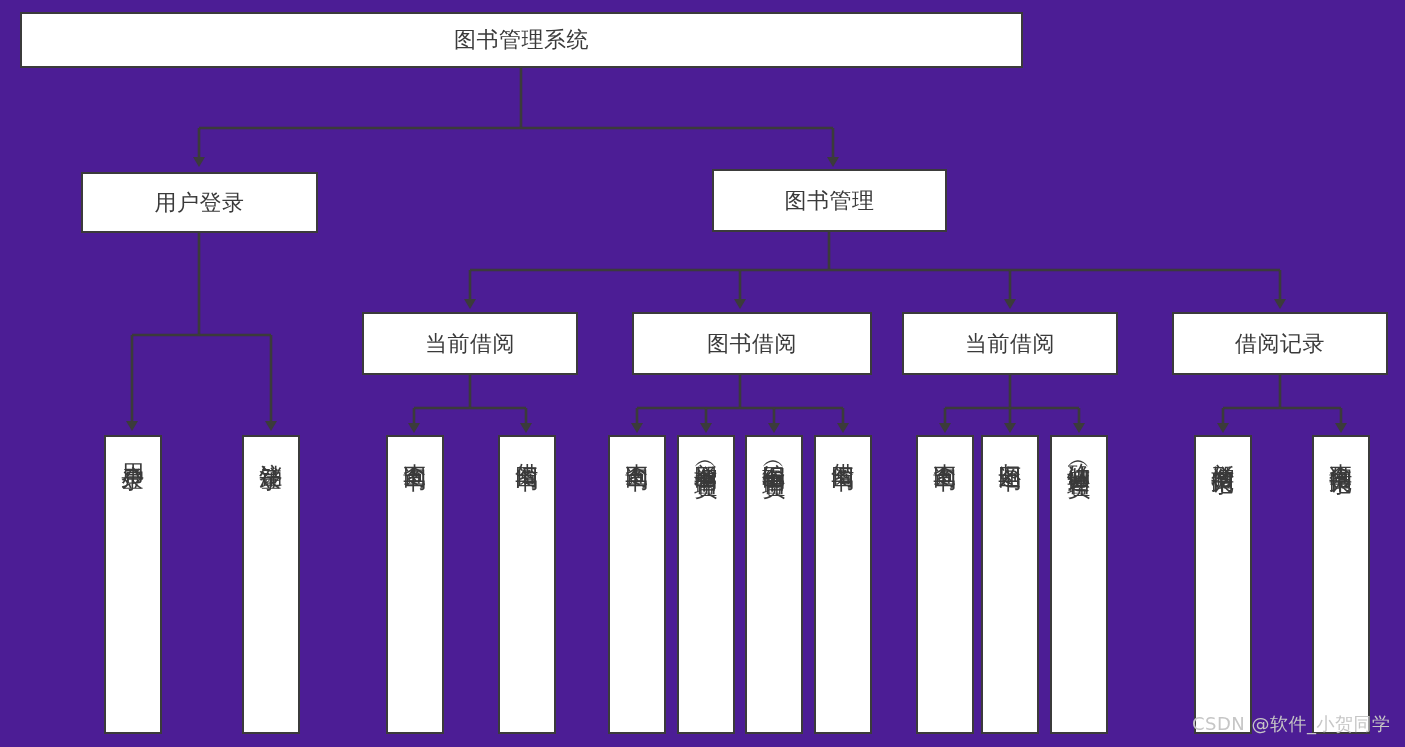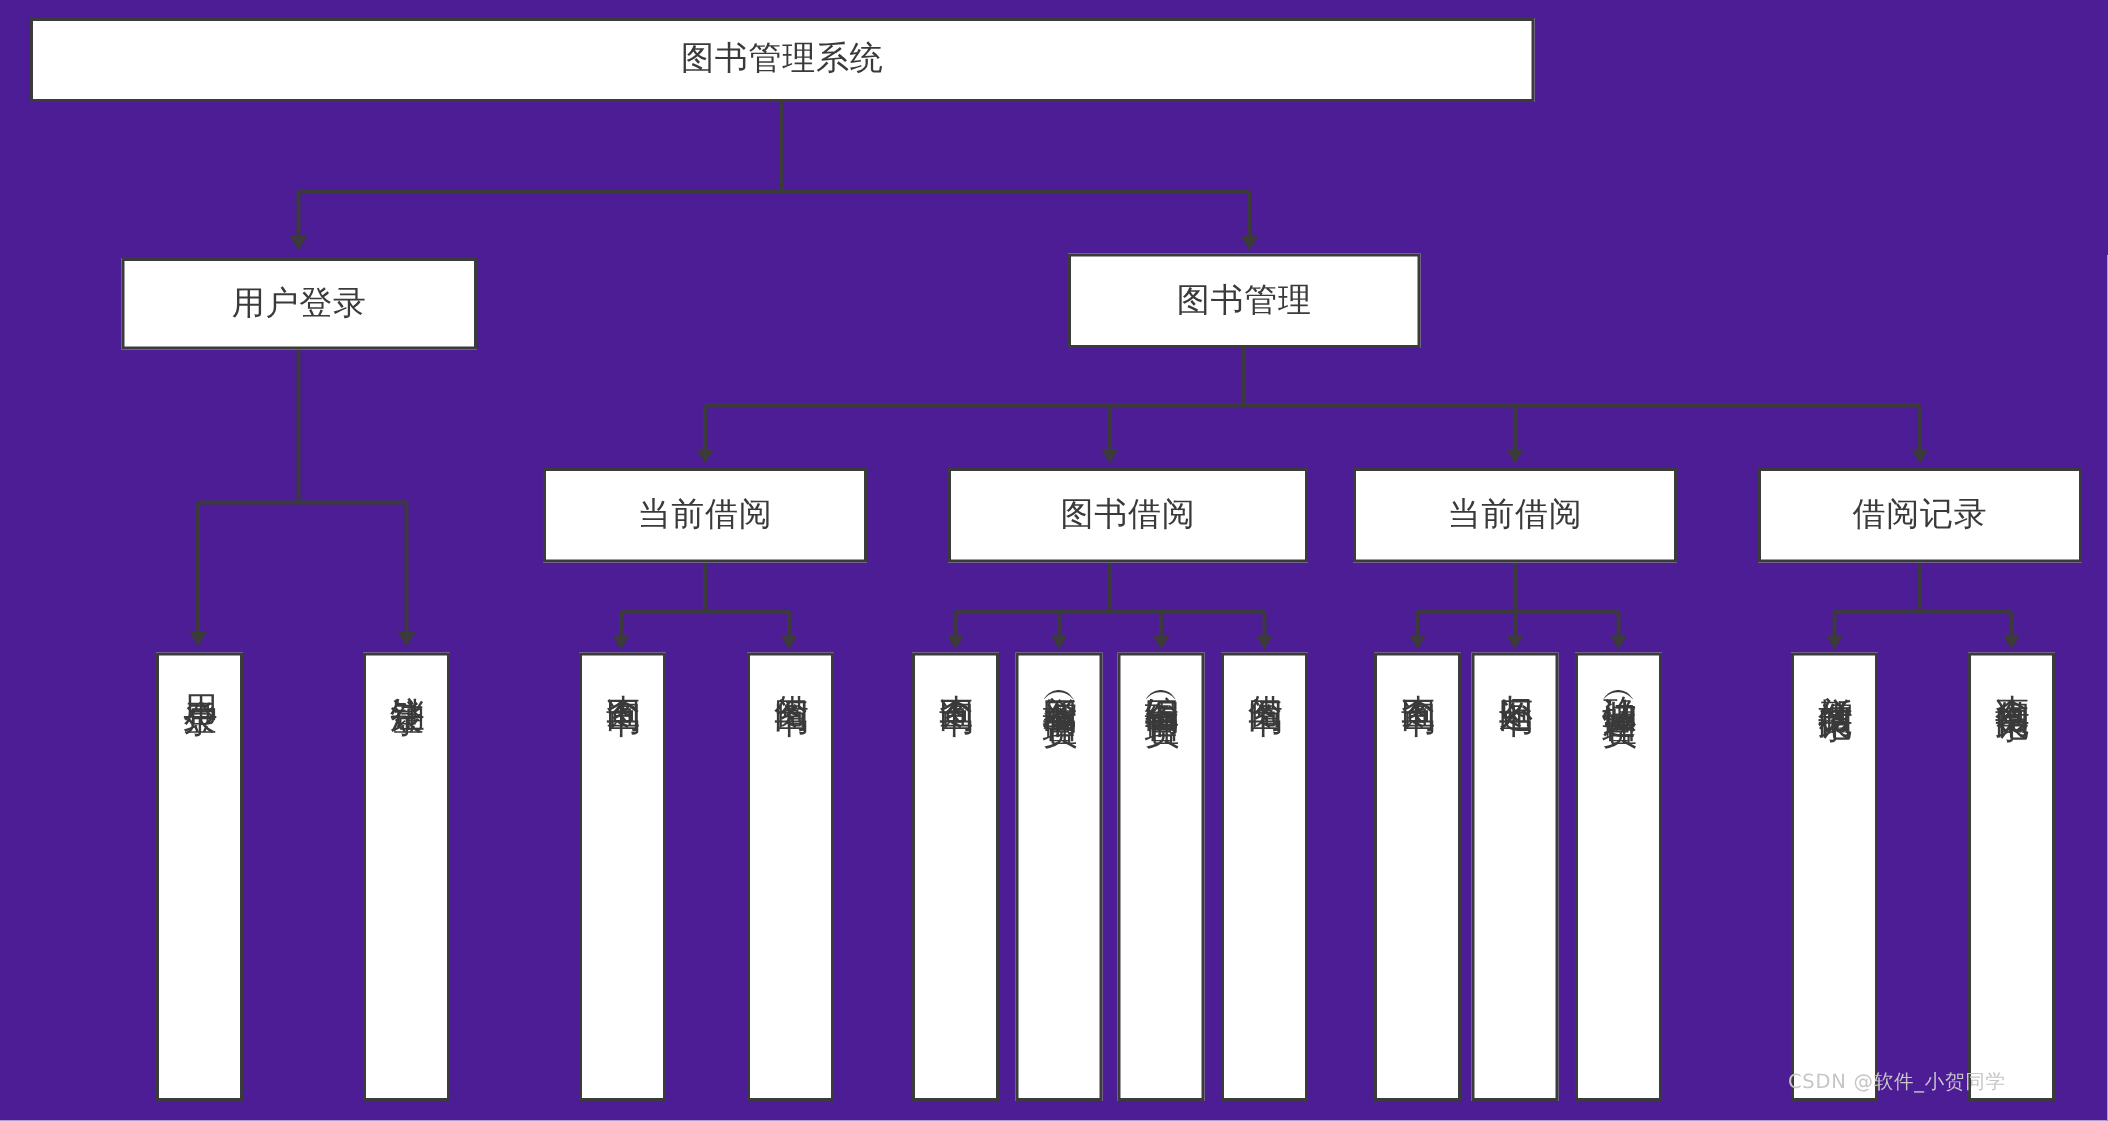--- a/index.html
+++ b/index.html
@@ -51,21 +51,21 @@
     writing-mode: vertical-rl;
     text-orientation: upright;
     font-size: 23px;
     line-height: 1.32;
     letter-spacing: 2px;
   }
   .watermark {
     position: absolute;
     left: 1192px;
     top: 712px;
-    font-size: 13px;
+    font-size: 18px;
     color: #c6c6c6;
     letter-spacing: 0.5px;
     white-space: nowrap;
     z-index: 3;
   }
 </style>
 </head>
 <body>
 
 <div id="canvas">

